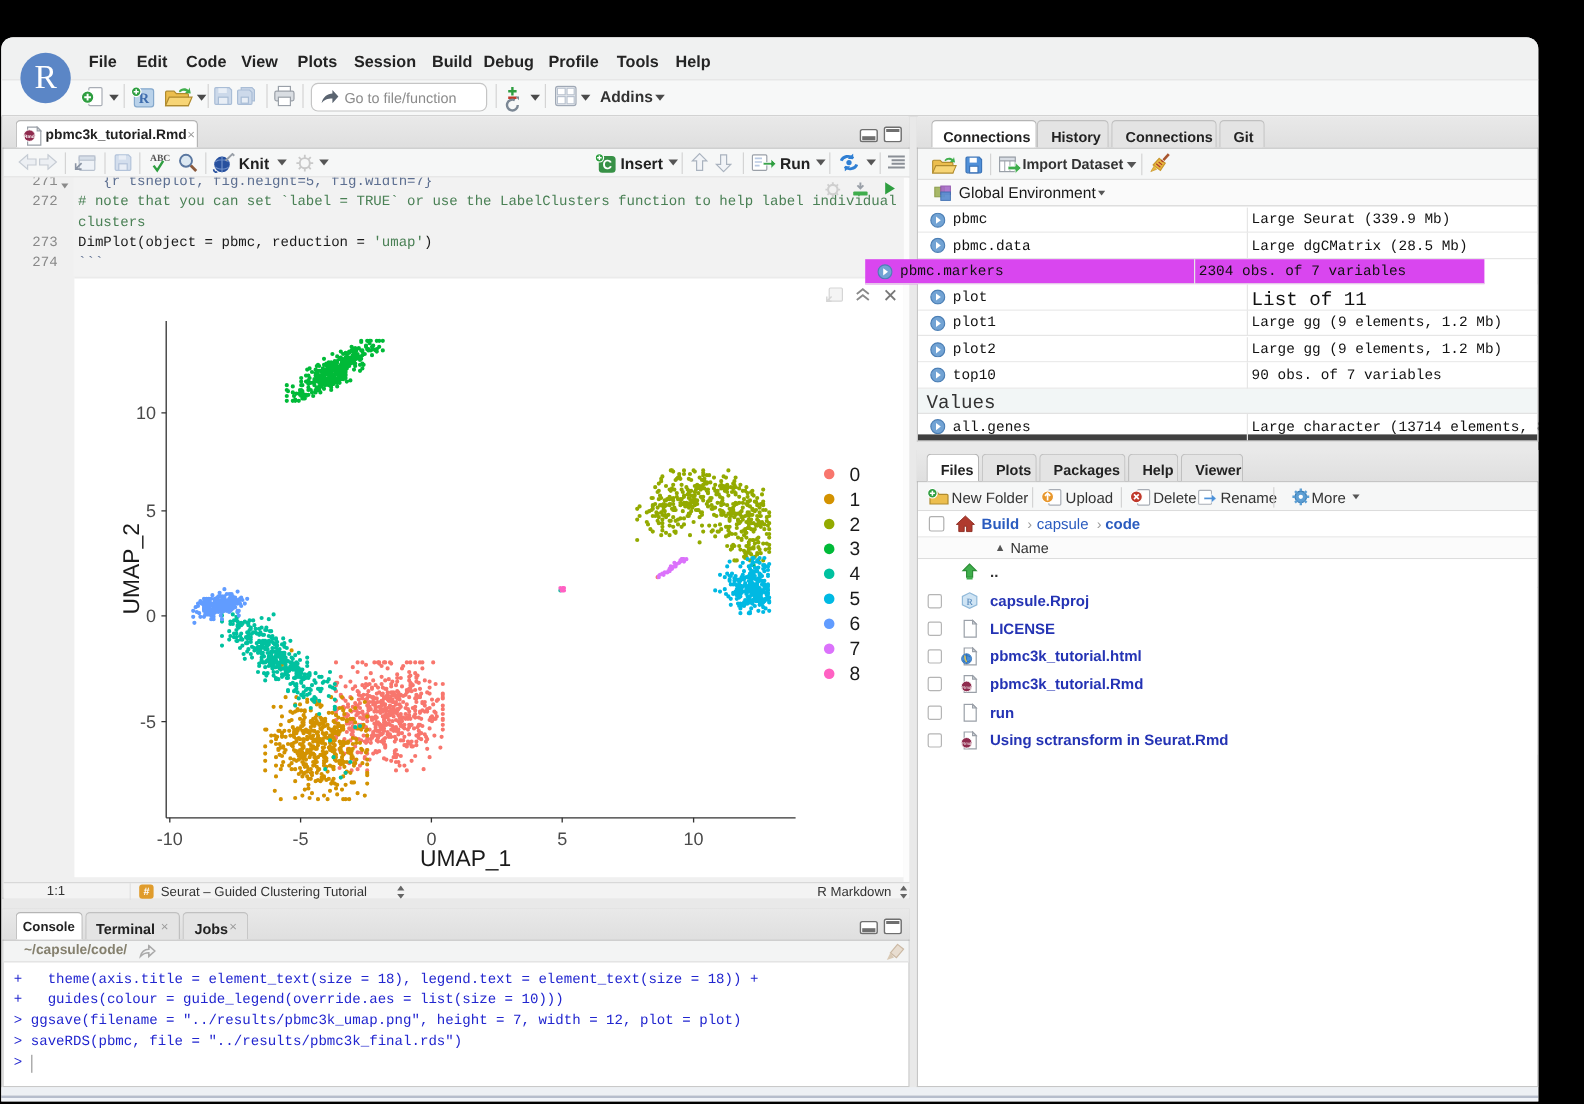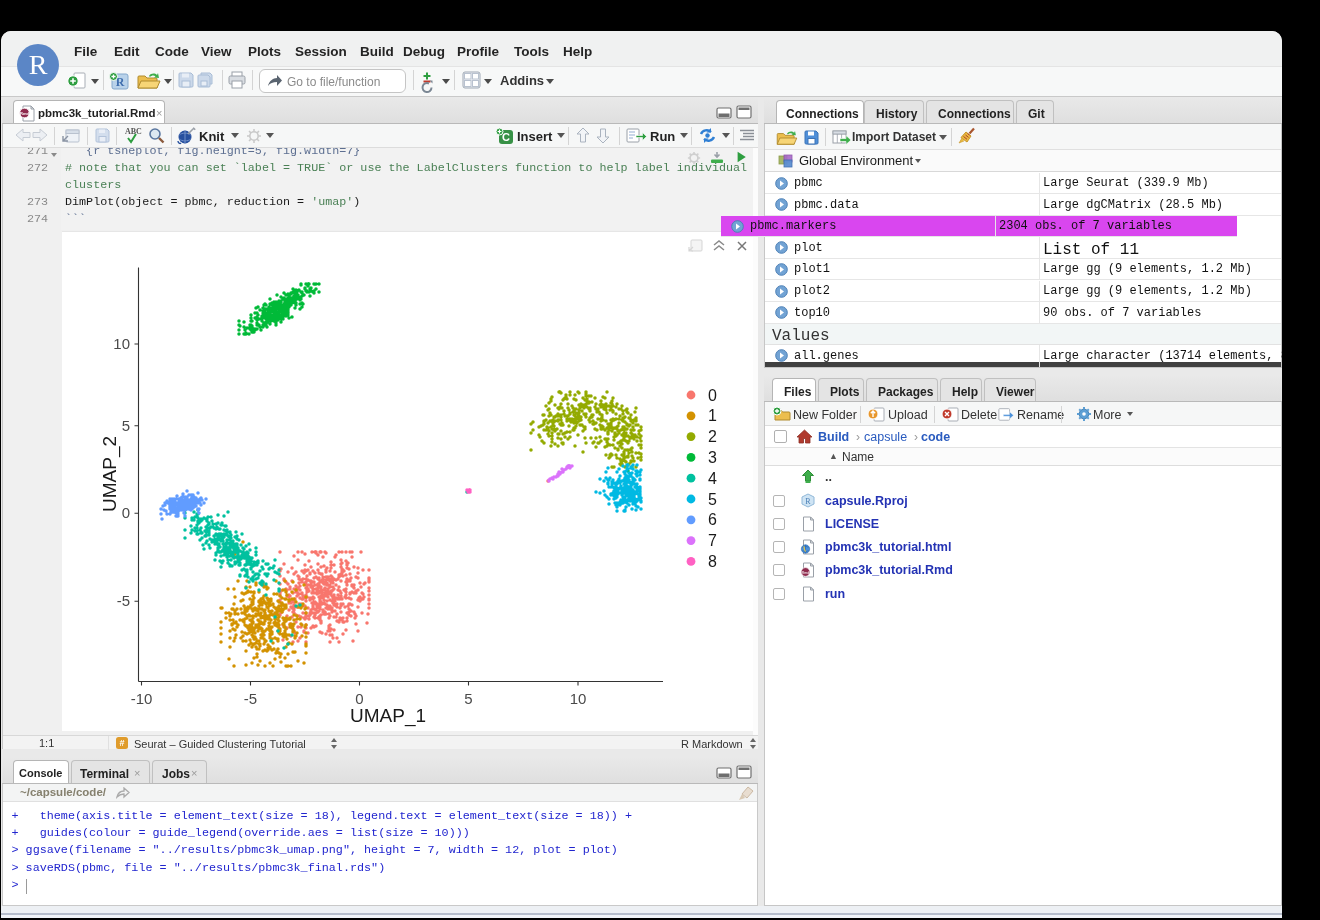--- a/index.html
+++ b/index.html
@@ -601,17 +601,27 @@
       <span class="abs" style="left:60px;top:4px;font-size:12.5px;font-weight:bold;color:#2433b4">pbmc3k_tutorial.Rmd</span>
     </div>
 <div class="abs" style="left:764px;top:551.6999999999999px;width:516px;height:23.3px;background:#fff">
       <div class="abs" style="left:8px;top:5px;width:12px;height:12px;border:1px solid #b5b5b5;border-radius:2px;background:#fff"></div>
       <svg class="ic" style="left:35px;top:3px" width="16" height="16" viewBox="0 0 15 16">
         <path d="M3 1h7l3 3v11H3z" fill="#fff" stroke="#9aa0a8"></path>
         <path d="M10 1l3 3h-3z" fill="#e6eaee" stroke="#9aa0a8"></path>
       </svg>
       <span class="abs" style="left:60px;top:4px;font-size:12.5px;font-weight:bold;color:#2433b4">run</span>
     </div>
+<div class="abs" style="left:764px;top:574.9999999999999px;width:516px;height:23.3px;background:#fff">
+      <div class="abs" style="left:8px;top:5px;width:12px;height:12px;border:1px solid #b5b5b5;border-radius:2px;background:#fff"></div>
+      <svg class="ic" style="left:35px;top:3px" width="16" height="16" viewBox="0 0 15 16">
+        <path d="M3 1h7l3 3v11H3z" fill="#fff" stroke="#9aa0a8"></path>
+        <path d="M10 1l3 3h-3z" fill="#e6eaee" stroke="#9aa0a8"></path>
+        <circle cx="5" cy="10" r="4.4" fill="#8f2b4e" stroke="#fff" stroke-width="0.7"></circle>
+        <text x="5" y="11.8" font-size="3.6" fill="#fff" text-anchor="middle">Rmd</text>
+      </svg>
+      <span class="abs" style="left:60px;top:4px;font-size:12.5px;font-weight:bold;color:#2433b4">Using sctransform in Seurat.Rmd</span>
+    </div>
 
 <div class="abs" style="left:0;top:875px;width:1281px;height:6.5px;background:#edf0f4"></div>
     <div class="abs" style="left:0;top:881.5px;width:1281px;height:2px;background:#b6bdcc"></div>
     <div class="abs" style="left:0;top:883.5px;width:1281px;height:3.5px;background:#f1f4f9"></div>
 </div>
 
 </body></html>

